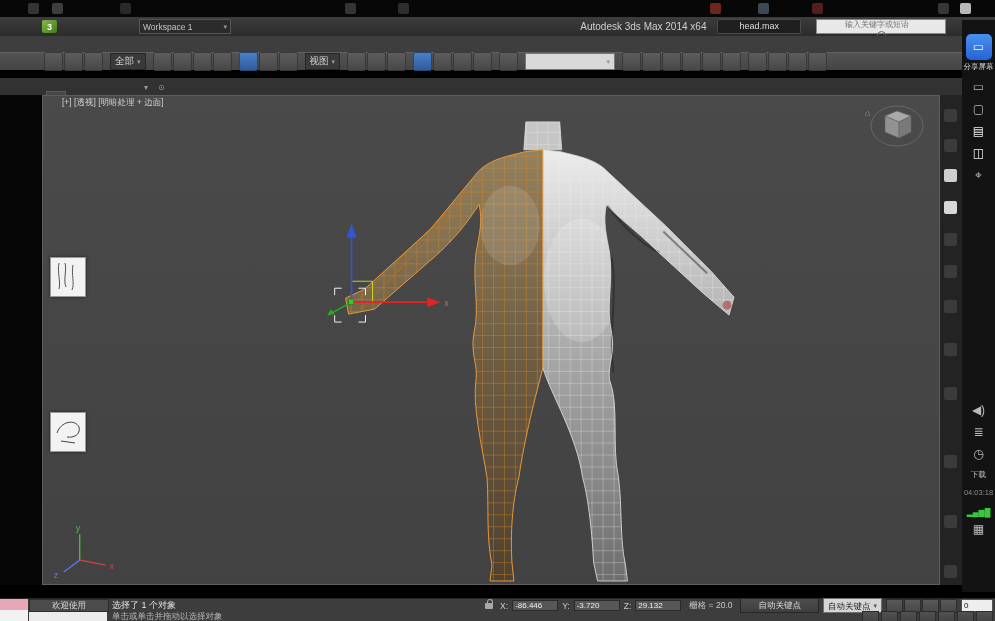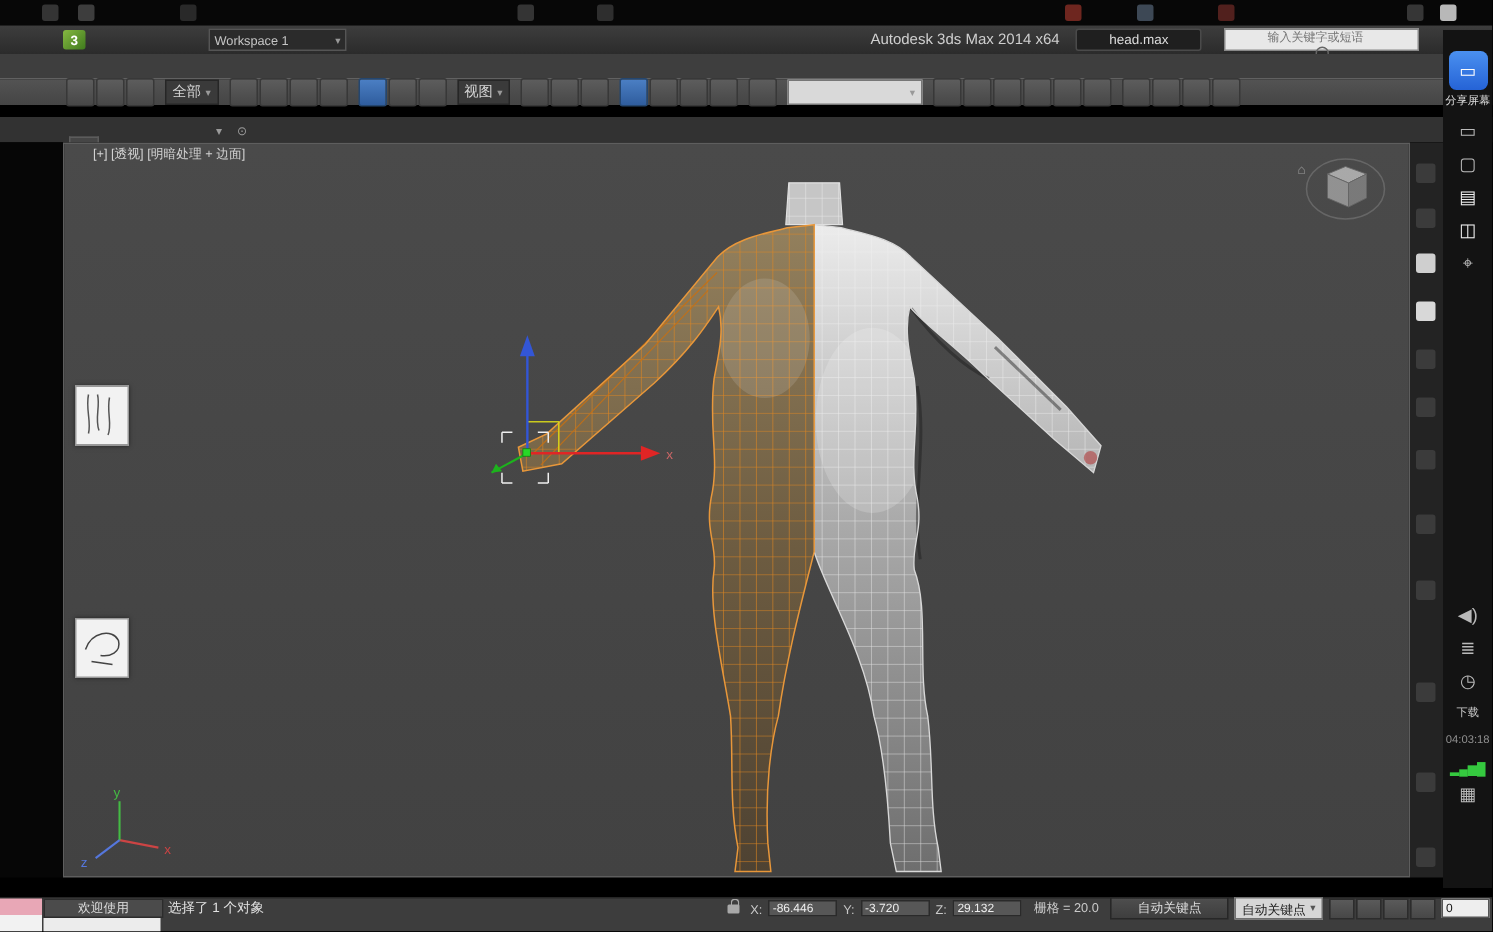--- a/index.html
+++ b/index.html
@@ -493,15 +493,29 @@
       <span style="display:flex;gap:1px">
 
       <span class="pb"></span>
           <span class="pb"></span>
           <span class="pb"></span>
           <span class="pb"></span>
         </span>
       <span class="frame-box">0</span>
     </div>
 
+    <div class="sb-row2">
+      <span class="prompt">单击或单击并拖动以选择对象</span>
+      <span class="spacer"></span>
+      <span style="display:flex;gap:2px">
+
+      <span class="nav"></span>
+          <span class="nav"></span>
+          <span class="nav"></span>
+          <span class="nav"></span>
+          <span class="nav"></span>
+          <span class="nav"></span>
+          <span class="nav"></span>
+        </span>
+    </div>
   </div>
 
 </div>
 
 </body></html>

